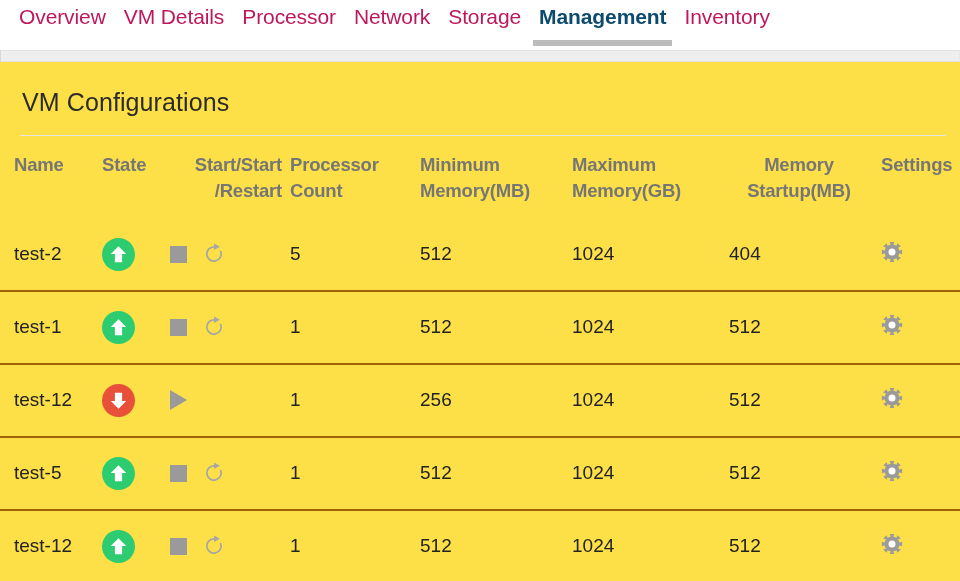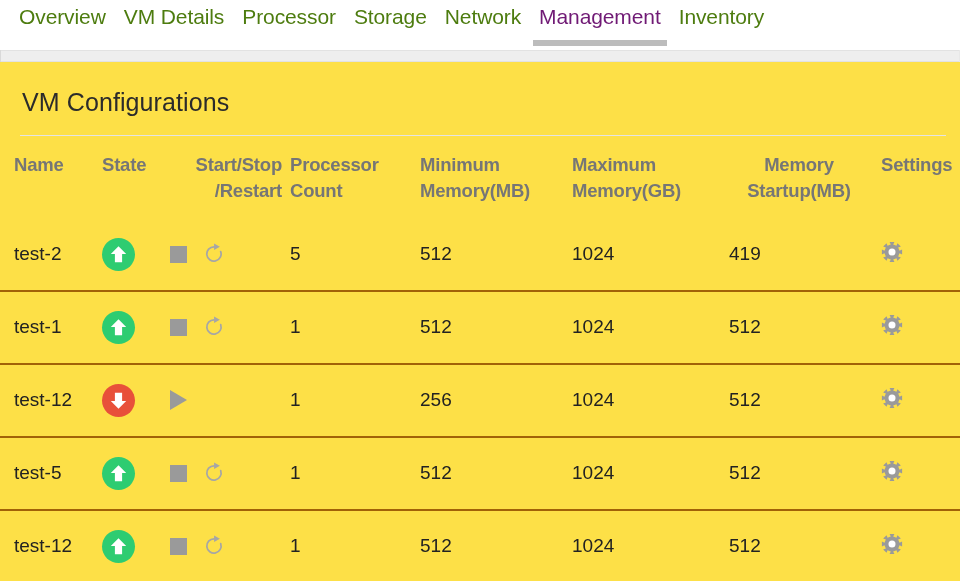--- a/index.html
+++ b/index.html
@@ -54,28 +54,28 @@
     align-items: flex-start;
     padding: 0 0 0 10px;
     box-sizing: border-box;
     background: #ffffff;
     white-space: nowrap;
   }
   .tab {
     position: relative;
     font-size: 21px;
     line-height: 34px;
-    color: #4d7c0f;
+    color: #be185d;
     padding: 0 9px;
     cursor: pointer;
     letter-spacing: -0.1px;
   }
   .tab.active {
-    color: #701a75;
-    font-weight: normal;
+    color: #0c4a6e;
+    font-weight: bold;
   }
   .tab-underline {
     position: absolute;
     left: 3px;
     right: 3px;
     bottom: -12px;
     height: 6px;
     background: #bcbcbc;
   }
 
@@ -217,43 +217,43 @@
 </style>
 </head>
 <body>
 
 <div id="app">
 
   <div class="tabbar" id="tabbar">
       <div class="tab"><span>Overview</span></div>
       <div class="tab"><span>VM Details</span></div>
       <div class="tab"><span>Processor</span></div>
+      <div class="tab"><span>Network</span></div>
       <div class="tab"><span>Storage</span></div>
-      <div class="tab"><span>Network</span></div>
       <div class="tab active"><span>Management</span><div class="tab-underline"></div></div>
       <div class="tab"><span>Inventory</span></div>
     </div>
   <div class="tab-strip"></div>
 
   <div class="panel-left-edge"></div>
   <div class="panel-right-edge"></div>
   <div class="panel-bottom-edge"></div>
 
   <div class="content">
 
     <div class="section-title">VM Configurations</div>
 
     <div class="title-rule"></div>
 
     <table class="vm-table">
       <thead>
         <tr id="header-row">
             <th class="col-name"><span>Name</span></th>
             <th class="col-state"><span>State</span></th>
-            <th class="col-startstop"><span>Start/Stop</span><span class="hdr-l2">/Restart</span></th>
+            <th class="col-startstop"><span>Start/Start</span><span class="hdr-l2">/Restart</span></th>
             <th class="col-proc"><span>Processor</span><span class="hdr-l2">Count</span></th>
             <th class="col-minmem"><span>Minimum</span><span class="hdr-l2">Memory(MB)</span></th>
             <th class="col-maxmem"><span>Maximum</span><span class="hdr-l2">Memory(GB)</span></th>
             <th class="col-startmem"><span>Memory</span><span class="hdr-l2">Startup(MB)</span></th>
             <th class="col-settings"><span>Settings</span></th>
           </tr>
       </thead>
       <tbody id="table-body">
           <tr>
             <td class="col-name">test-2</td>
@@ -269,21 +269,21 @@
                   <svg width="22" height="22" viewBox="0 0 24 24" aria-hidden="true">
                     <path d="M12 4.2 A7.8 7.8 0 1 0 19.3 9.4" fill="none" stroke="#a6a6a6" stroke-width="1.9" stroke-linecap="round"></path>
                     <path d="M12.1 0.6 L12.1 7.6 L18.4 4.1 Z" fill="#a6a6a6"></path>
                   </svg>
                 </span>
               </div>
             </td>
             <td class="col-proc">5</td>
             <td class="col-minmem">512</td>
             <td class="col-maxmem">1024</td>
-            <td class="col-startmem">419</td>
+            <td class="col-startmem">404</td>
             <td class="col-settings"><span class="gear-icon"><svg width="22" height="22" viewBox="0 0 22 22" aria-hidden="true">
                   <path d="M8.57 0.89 L13.43 0.89 L12.19 3.49 L15.47 4.85 L16.43 2.13 L19.87 5.57 L17.15 6.53 L18.51 9.81 L21.11 8.57 L21.11 13.43 L18.51 12.19 L17.15 15.47 L19.87 16.43 L16.43 19.87 L15.47 17.15 L12.19 18.51 L13.43 21.11 L8.57 21.11 L9.81 18.51 L6.53 17.15 L5.57 19.87 L2.13 16.43 L4.85 15.47 L3.49 12.19 L0.89 13.43 L0.89 8.57 L3.49 9.81 L4.85 6.53 L2.13 5.57 L5.57 2.13 L6.53 4.85 L9.81 3.49 Z" fill="#9a9a9a" fill-rule="evenodd"></path>
                   <circle cx="11" cy="11" r="3.5" fill="#ffffff"></circle>
                 </svg></span></td>
           </tr>
           <tr>
             <td class="col-name">test-1</td>
             <td class="col-state"><span class="state-badge up"><svg width="33" height="33" viewBox="0 0 33 33" aria-hidden="true">
                   <path fill="#ffffff" d="M16.5 8.2 L24.2 16.0 L20.1 16.0 L20.1 24.3 L12.9 24.3 L12.9 16.0 L8.8 16.0 Z"></path>
                 </svg></span></td>

